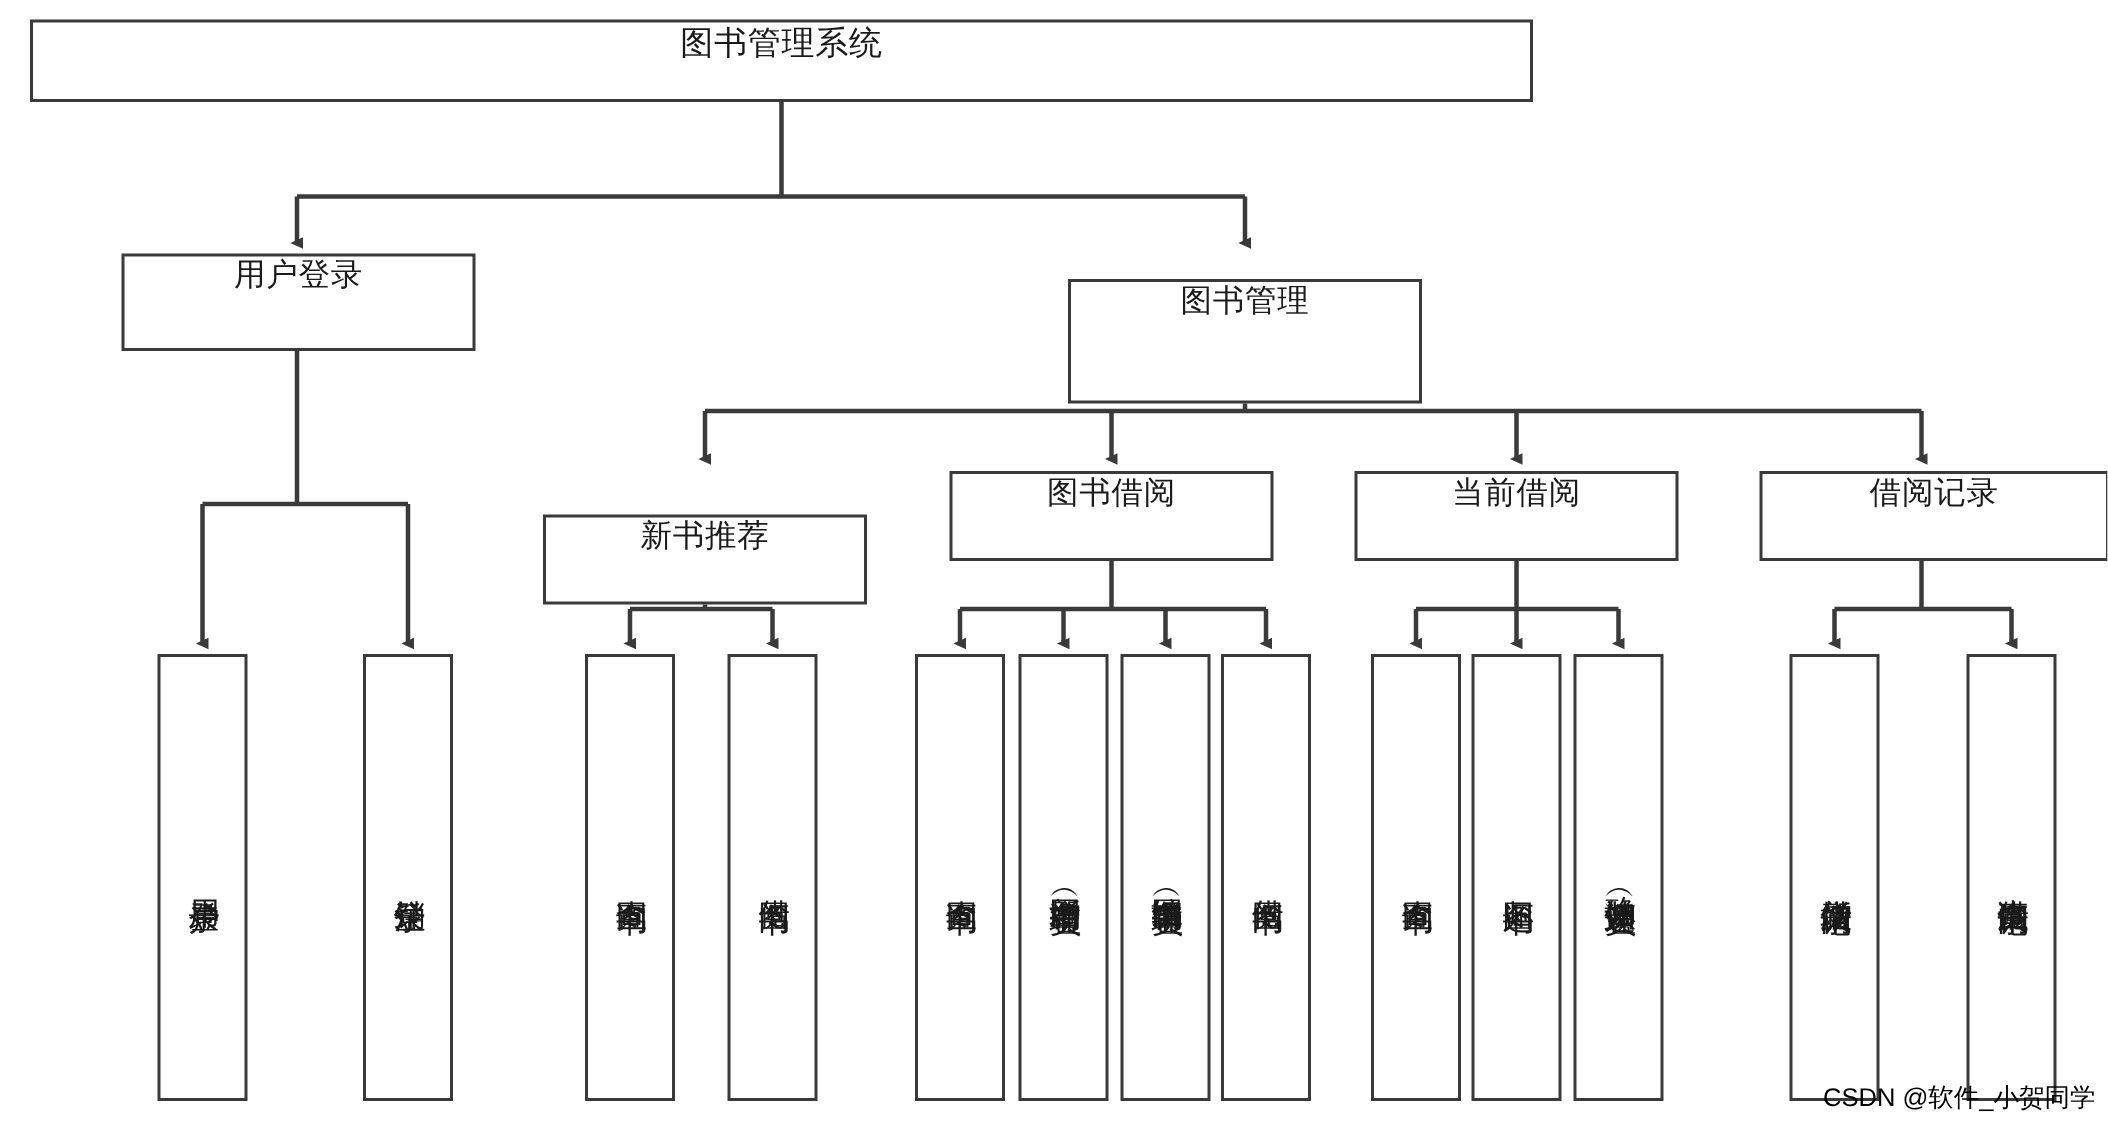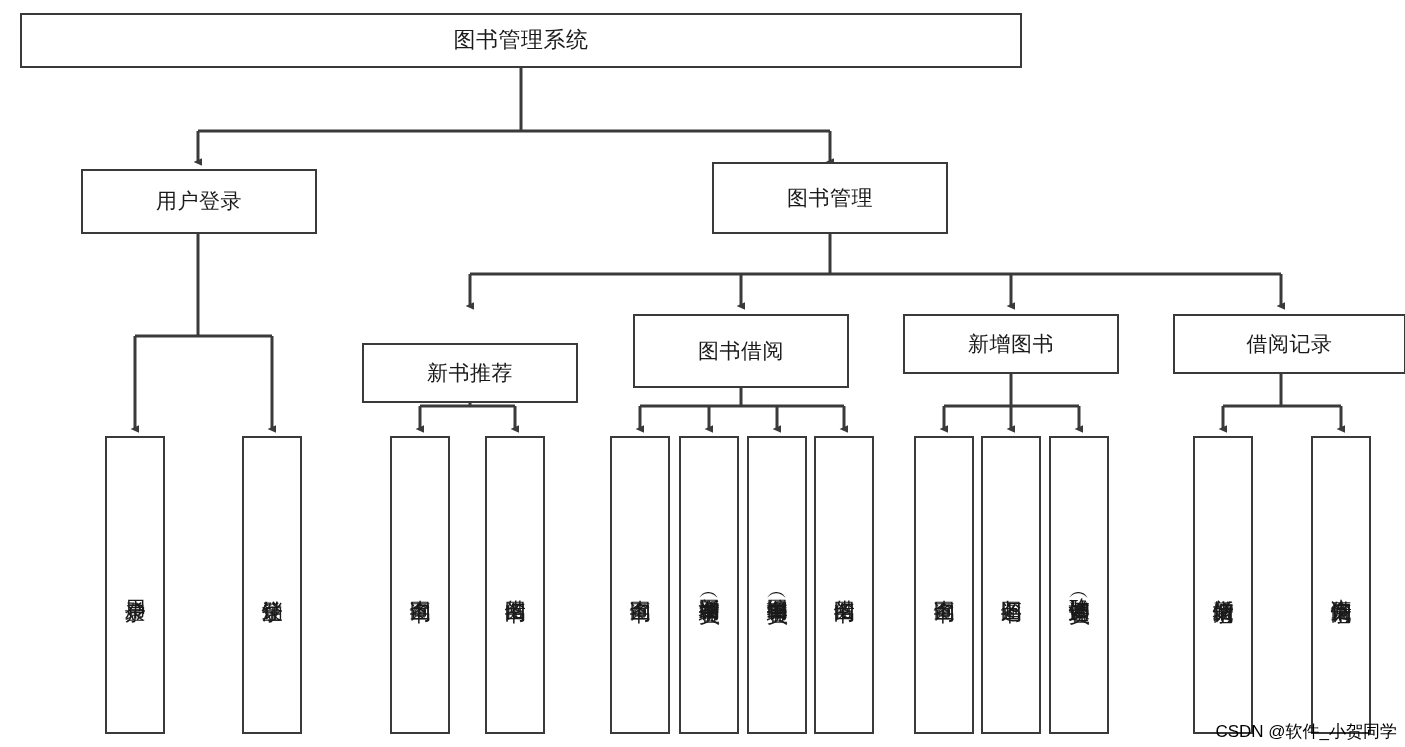--- a/index.html
+++ b/index.html
@@ -25,21 +25,20 @@
     width: 1405px;
     height: 747px;
     pointer-events: none;
   }
   .node {
     position: absolute;
     box-sizing: border-box;
     border: 2px solid #3a3a3a;
     background: #ffffff;
     display: flex;
-    align-items: center;
     justify-content: center;
     color: #1a1a1a;
   }
   .node .label {
     display: block;
     text-align: center;
     line-height: 1.28;
     letter-spacing: 0.5px;
   }
   
@@ -130,32 +129,32 @@
     </g>
   </svg>
 
   <div class="node h root" style="left:20px; top:13px; width:1002px; height:55px;">
     <span class="label">图书管理系统</span>
   </div>
 
   <div class="node h" style="left:81px; top:169px; width:236px; height:65px;">
     <span class="label">用户登录</span>
   </div>
-  <div class="node h" style="left:712px; top:162px; width:236px; height:72px;">
+  <div class="node h" style="left:712px; top:186px; width:236px; height:83px;">
     <span class="label">图书管理</span>
   </div>
 
   <div class="node h" style="left:362px; top:314px; width:216px; height:60px;margin-top:29px;">
     <span class="label">新书推荐</span>
   </div>
-  <div class="node h" style="left:633px; top:314px; width:216px; height:74px;">
+  <div class="node h" style="left:633px; top:314px; width:216px; height:60px;">
     <span class="label">图书借阅</span>
   </div>
   <div class="node h" style="left:903px; top:314px; width:216px; height:60px;">
-    <span class="label">新增图书</span>
+    <span class="label">当前借阅</span>
   </div>
   <div class="node h" style="left:1173px; top:314px; width:233px; height:60px;">
     <span class="label">借阅记录</span>
   </div>
 
   <div class="node v" style="left:105px; top:436px; width:60px; height:298px;">
     <span class="label">用户登录</span>
   </div>
   <div class="node v" style="left:242px; top:436px; width:60px; height:298px;">
     <span class="label">注销登录</span>

